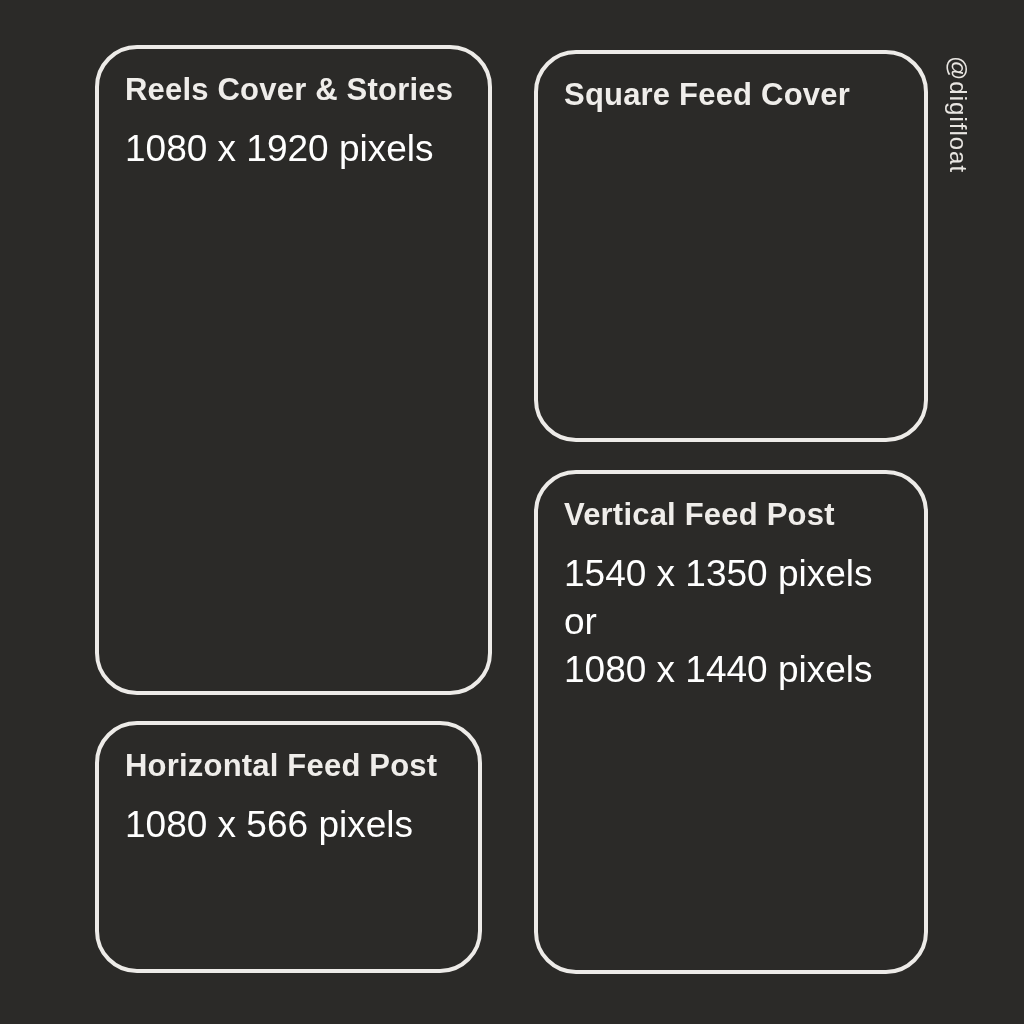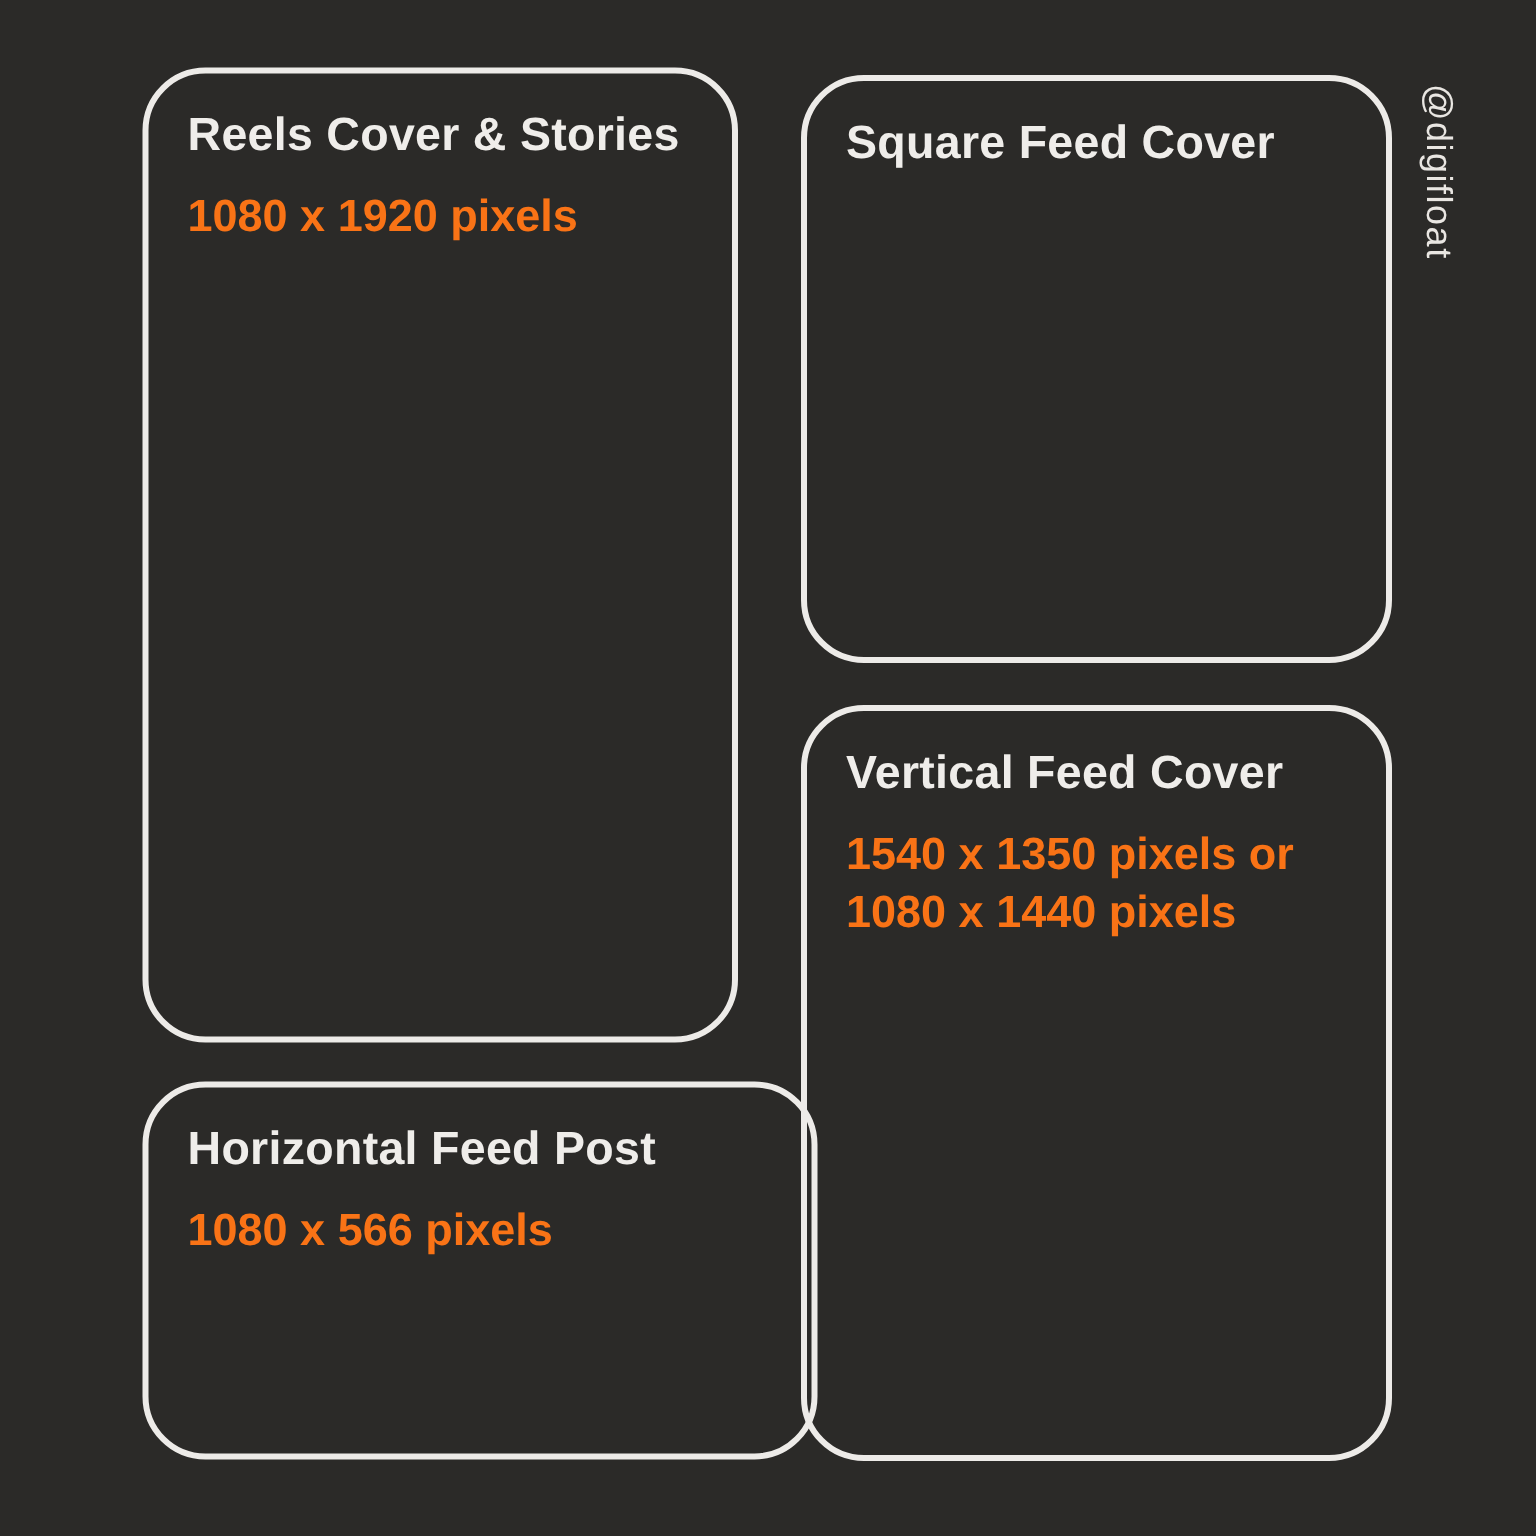--- a/index.html
+++ b/index.html
@@ -24,23 +24,23 @@
   }
   .card-title {
     font-size: 31px;
     font-weight: 700;
     letter-spacing: 0.2px;
     color: #efedea;
     margin: 0 0 18px 0;
     line-height: 1.1;
   }
   .card-size {
-    font-size: 30px;
-    font-weight: 700;
-    color: #f97316;
+    font-size: 37px;
+    font-weight: 400;
+    color: #ffffff;
     line-height: 1.3;
   }
   .card-reels {
     left: 95px;
     top: 45px;
     width: 397px;
     height: 650px;
   }
   .card-square {
     left: 534px;
@@ -50,21 +50,21 @@
   }
   .card-vertical {
     left: 534px;
     top: 470px;
     width: 394px;
     height: 504px;
   }
   .card-horizontal {
     left: 95px;
     top: 721px;
-    width: 450px;
+    width: 387px;
     height: 252px;
   }
   .watermark {
     position: absolute;
     top: 56px;
     left: 944px;
     writing-mode: vertical-rl;
     font-size: 24px;
     font-weight: 400;
     letter-spacing: 1px;
@@ -79,21 +79,21 @@
   <div class="card card-reels">
     <div class="card-title">Reels Cover &amp; Stories</div>
     <div class="card-size">1080 x 1920 pixels</div>
   </div>
 
   <div class="card card-square">
     <div class="card-title">Square Feed Cover</div>
   </div>
 
   <div class="card card-vertical">
-    <div class="card-title">Vertical Feed Cover</div>
+    <div class="card-title">Vertical Feed Post</div>
     <div class="card-size">
       <div>1540 x 1350 pixels or</div>
       <div>1080 x 1440 pixels</div>
     </div>
   </div>
 
   <div class="card card-horizontal">
     <div class="card-title">Horizontal Feed Post</div>
     <div class="card-size">1080 x 566 pixels</div>
   </div>

